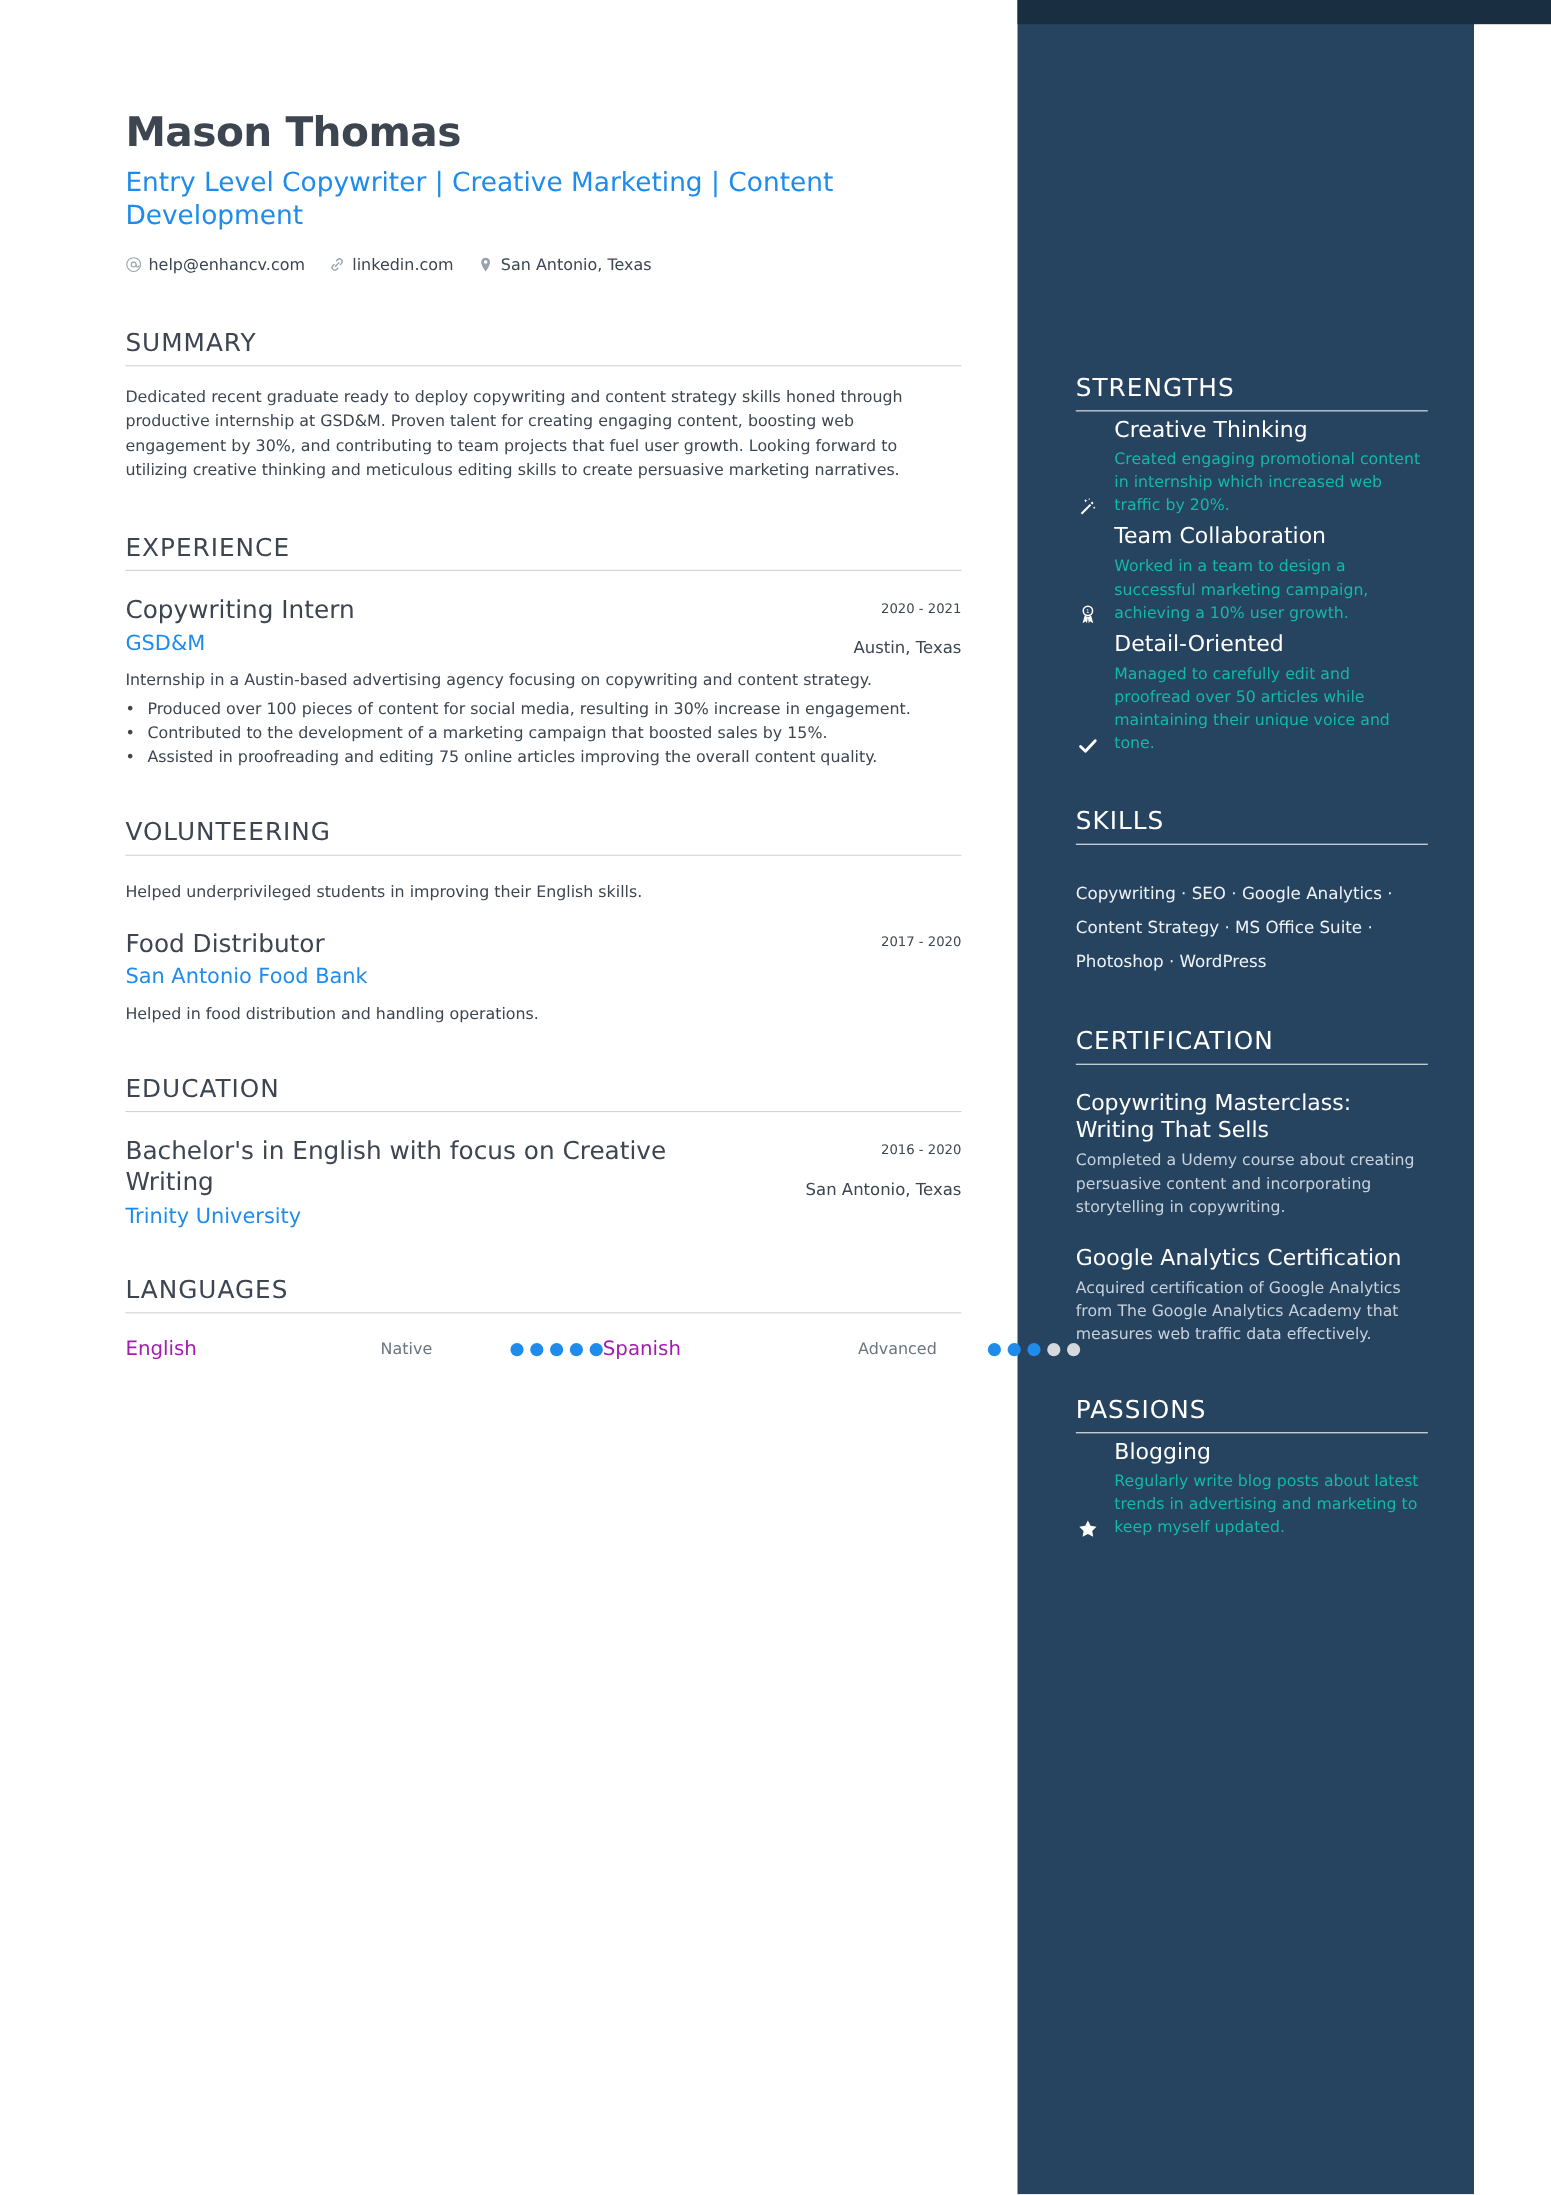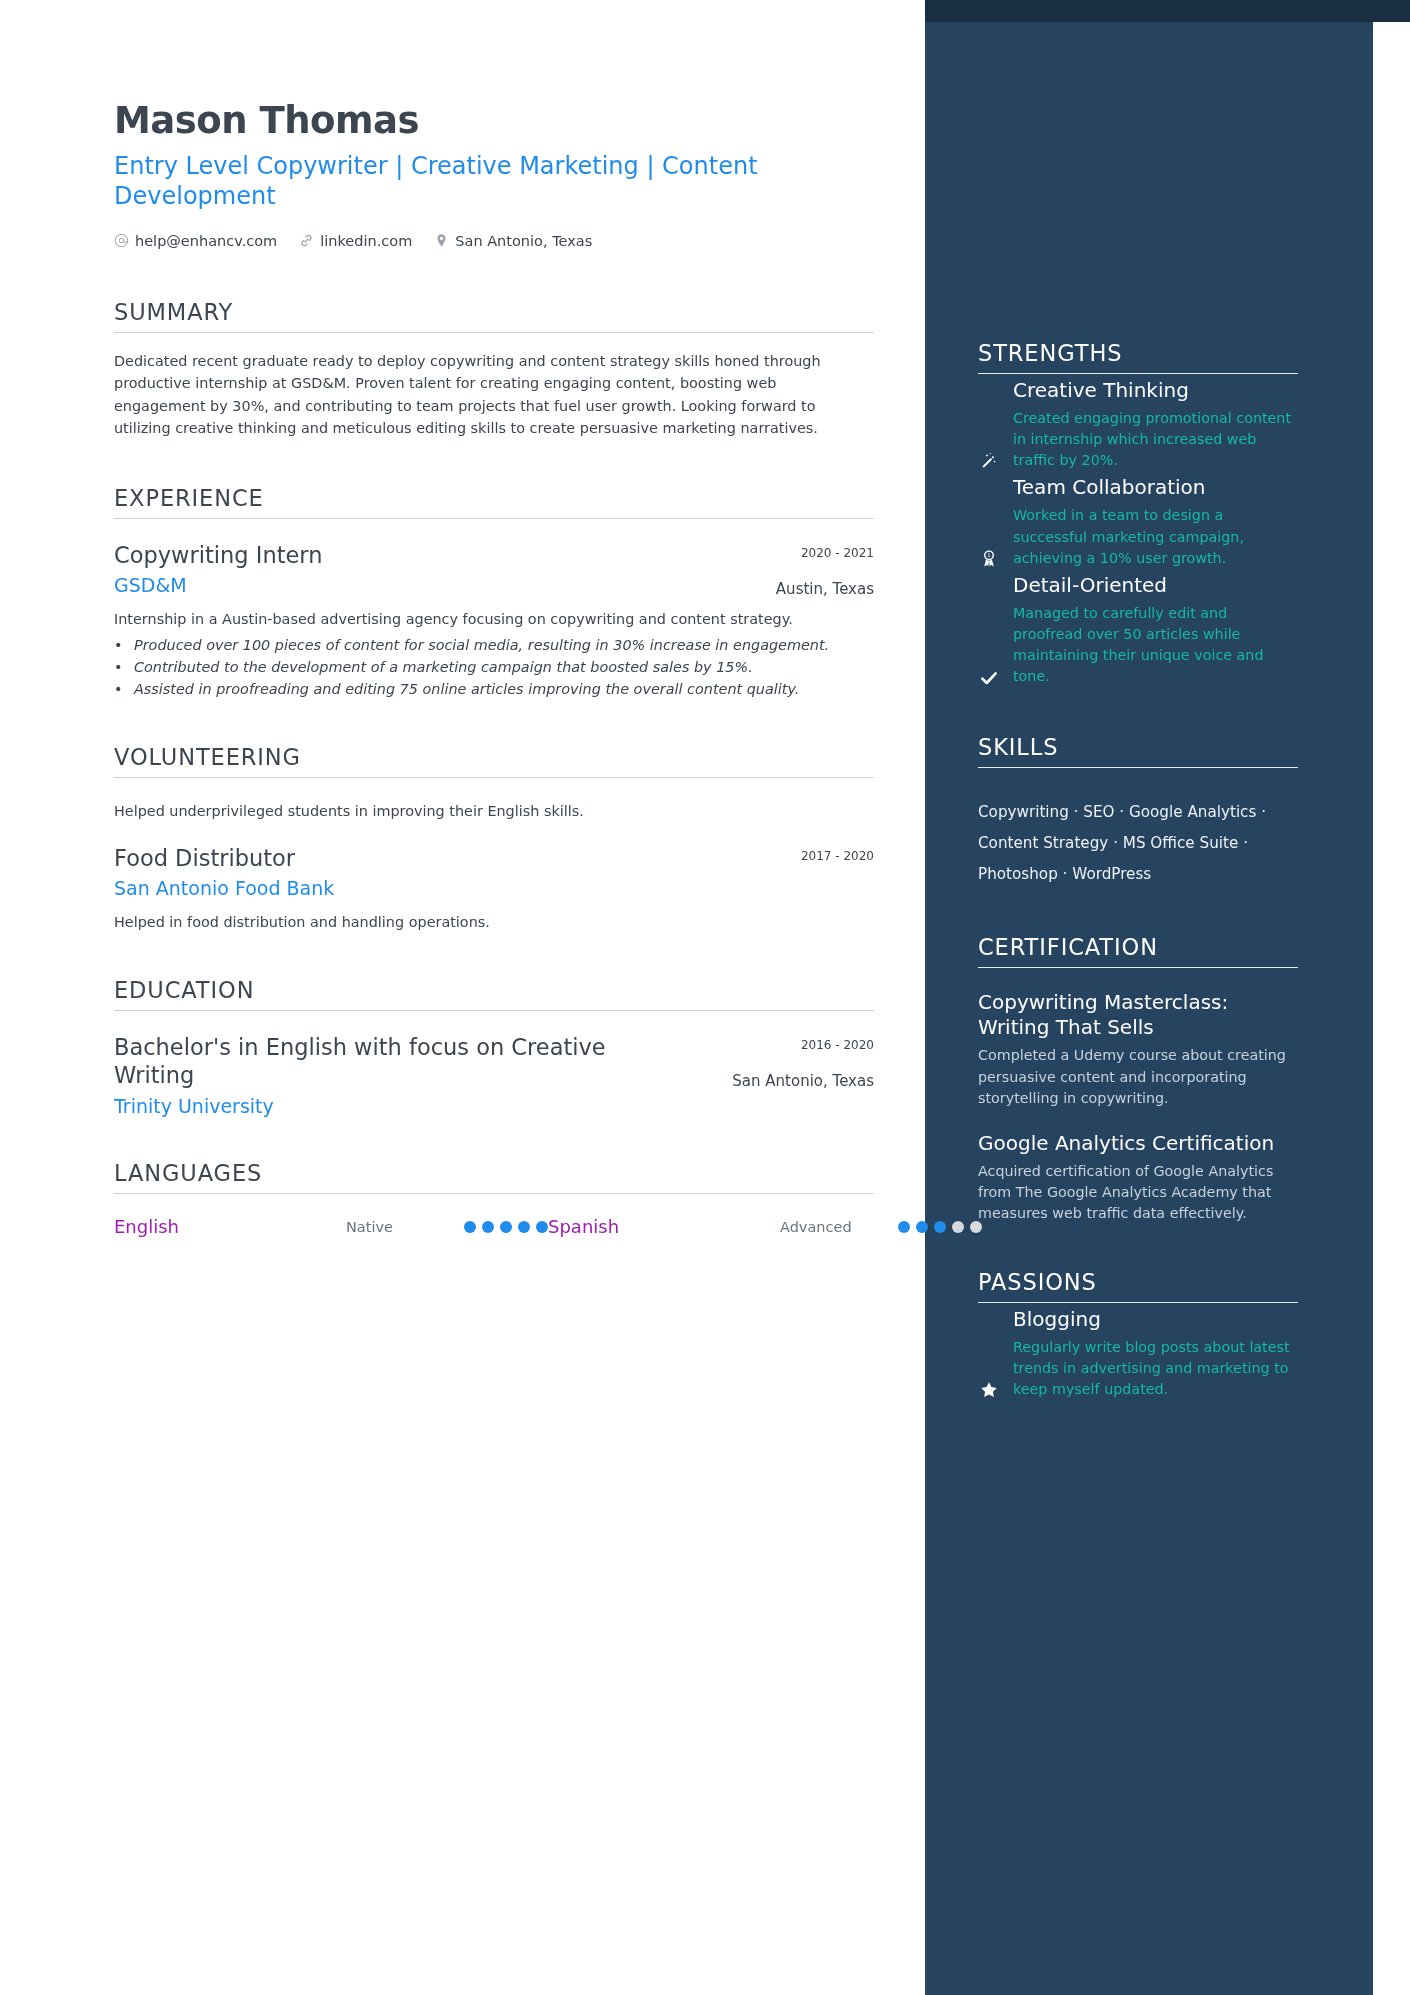--- a/index.html
+++ b/index.html
@@ -12,21 +12,21 @@
     position: relative;
     width: 1410px; height: 1995px;
     background: #ffffff;
     overflow: hidden;
   }
 
   
   .sidebar {
     position: absolute;
     top: 0; left: 925px;
-    width: 448px; height: 1995px;
+    width: 415px; height: 1995px;
     background: #26435f;
   }
   .sidebar-topstrip {
     position: absolute;
     top: 0; left: 0;
     width: 485px; height: 22px;
     background: #1a2e42;
   }
   .sidebar-inner {
     position: absolute;
@@ -140,21 +140,21 @@
   .bullets { margin-top: 4px; }
   .bullet {
     display: flex;
     gap: 13px;
     font-size: 14.4px;
     line-height: 1.53;
     color: #3c4550;
     max-width: 742px;
   }
   .bullet .dot { flex: none; width: 7px; color: #3c4550; }
-  .bullet .btxt { flex: 1 1 auto; font-style: italic; }
+  .bullet .btxt { flex: 1 1 auto; }
 
   
   .lang-row {
     display: flex;
     align-items: center;
     margin-top: 22px;
   }
   .lang-block { display: flex; align-items: center; }
   .lang-name {
     font-size: 18px;

